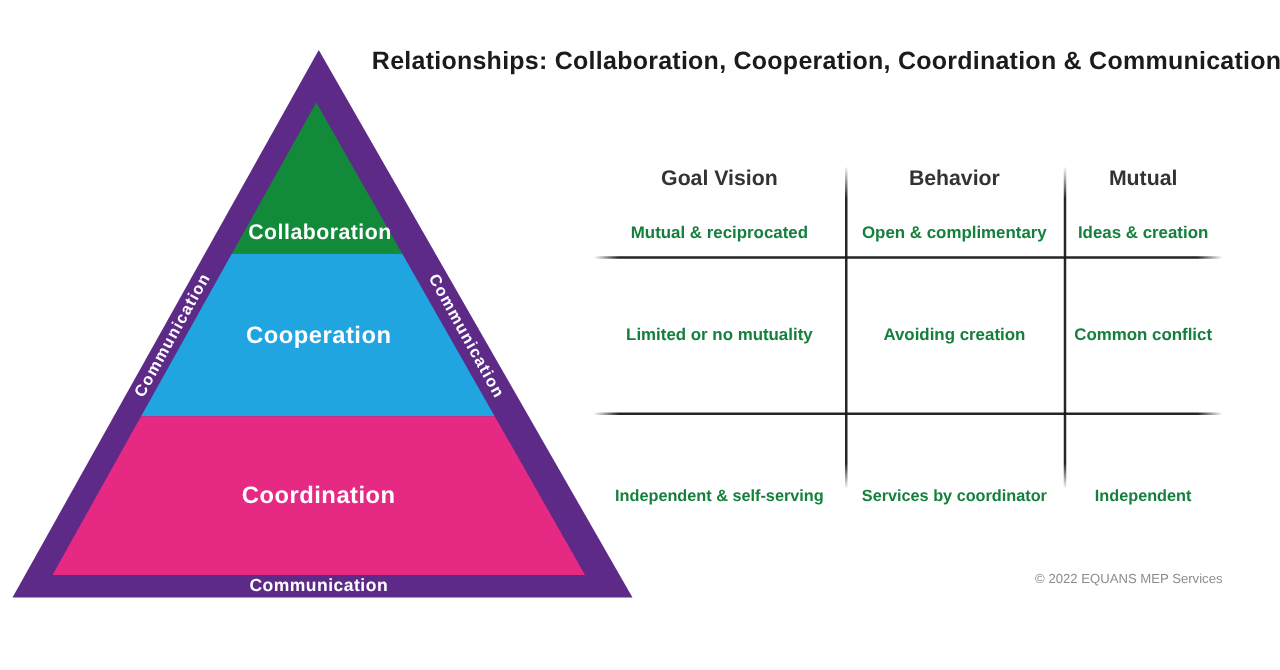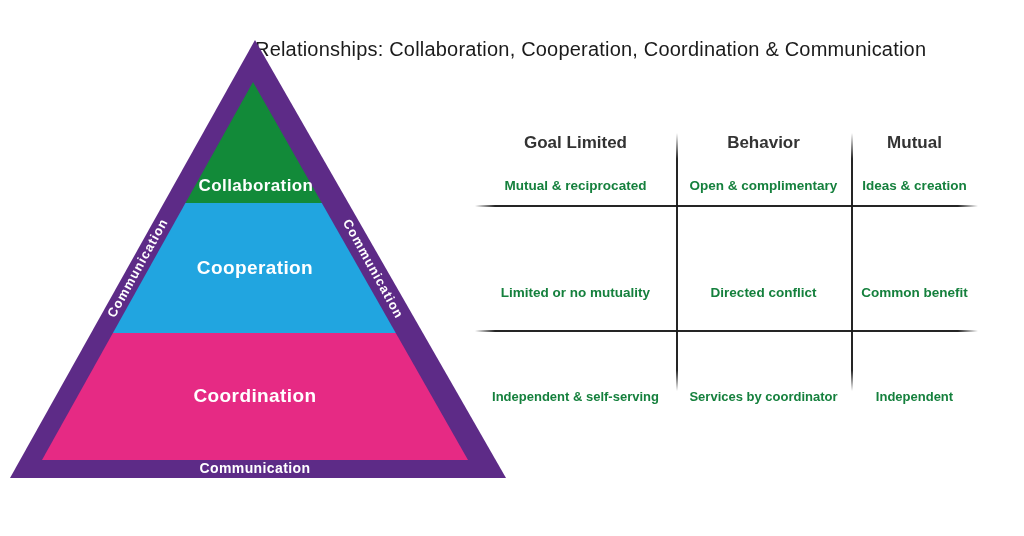--- a/index.html
+++ b/index.html
@@ -3,21 +3,21 @@
 <meta charset="utf-8">
 <style>
   * { margin: 0; padding: 0; box-sizing: border-box; }
   html, body { width: 1024px; height: 536px; background: #ffffff; overflow: hidden; }
   body { position: relative; font-family: "Liberation Sans", sans-serif; }
 
   .canvas { position: absolute; left: 0; top: 0; width: 1024px; height: 536px; }
 
   .title {
     position: absolute; left: 255px; top: 38px; width: 770px;
-    text-align: left; font-size: 20px; font-weight: 400; color: #1b1b1b;
+    text-align: right; font-size: 20px; font-weight: 700; color: #1b1b1b;
     letter-spacing: 0.2px;
   }
 
   .pyramid-svg { position: absolute; left: 0; top: 0; width: 520px; height: 536px; }
 
   .layer-label {
     font-family: "Liberation Sans", sans-serif;
     font-weight: bold; fill: #ffffff; letter-spacing: 0.4px;
   }
   .side-label {
@@ -28,21 +28,21 @@
   
   .tcell {
     position: absolute; display: flex; align-items: center; justify-content: center;
     color: #15803d; font-weight: bold; text-align: center;
   }
   .col1 { left: 475px; width: 201px; }
   .col2 { left: 676px; width: 175px; }
   .col3 { left: 851px; width: 127px; }
   .thead { top: 125px; height: 36px; font-size: 17px; color: #333333; }
   .trow1 { top: 165px; height: 40px; font-size: 13.5px; }
-  .trow2 { top: 207px; height: 120px; font-size: 13.5px; margin-top: 25px; }
+  .trow2 { top: 207px; height: 120px; font-size: 13.5px; }
   .trow3 { top: 336px; height: 120px; font-size: 13px; }
 
   .hline {
     position: absolute; left: 475px; width: 503px; height: 2px;
     background: linear-gradient(to right, rgba(25,25,25,0), rgba(25,25,25,0.95) 4%, rgba(25,25,25,0.95) 96%, rgba(25,25,25,0));
   }
   .hline1 { top: 205px; }
   .hline2 { top: 330px; }
   .vline {
     position: absolute; top: 133px; height: 258px; width: 2px;
@@ -82,36 +82,37 @@
     <text class="layer-label" x="255" y="274" font-size="19" text-anchor="middle">Cooperation</text>
     <text class="layer-label" x="255" y="402" font-size="19" text-anchor="middle">Coordination</text>
 
     <text class="side-label" x="138" y="272" text-anchor="middle" transform="rotate(-61 138 268)">Communication</text>
     <text class="side-label" x="373" y="273" text-anchor="middle" transform="rotate(61 373 269)">Communication</text>
     <text class="layer-label" x="255" y="473" font-size="14" text-anchor="middle">Communication</text>
   </svg>
 
   <div>
 
-    <div class="tcell thead col1">Goal Limited</div>
+    <div class="tcell thead col1">Goal Vision</div>
     <div class="tcell thead col2">Behavior</div>
     <div class="tcell thead col3">Mutual</div>
 
     <div class="tcell trow1 col1">Mutual &amp; reciprocated</div>
     <div class="tcell trow1 col2">Open &amp; complimentary</div>
     <div class="tcell trow1 col3">Ideas &amp; creation</div>
 
     <div class="tcell trow2 col1">Limited or no mutuality</div>
-    <div class="tcell trow2 col2">Directed conflict</div>
-    <div class="tcell trow2 col3">Common benefit</div>
+    <div class="tcell trow2 col2">Avoiding creation</div>
+    <div class="tcell trow2 col3">Common conflict</div>
 
     <div class="tcell trow3 col1">Independent &amp; self-serving</div>
     <div class="tcell trow3 col2">Services by coordinator</div>
     <div class="tcell trow3 col3">Independent</div>
 
     <div class="hline hline1"></div>
     <div class="hline hline2"></div>
     <div class="vline vline1"></div>
     <div class="vline vline2"></div>
   </div>
 
+  <div class="copyright">© 2022 EQUANS MEP Services</div>
 
 </div>
 
 </body></html>

